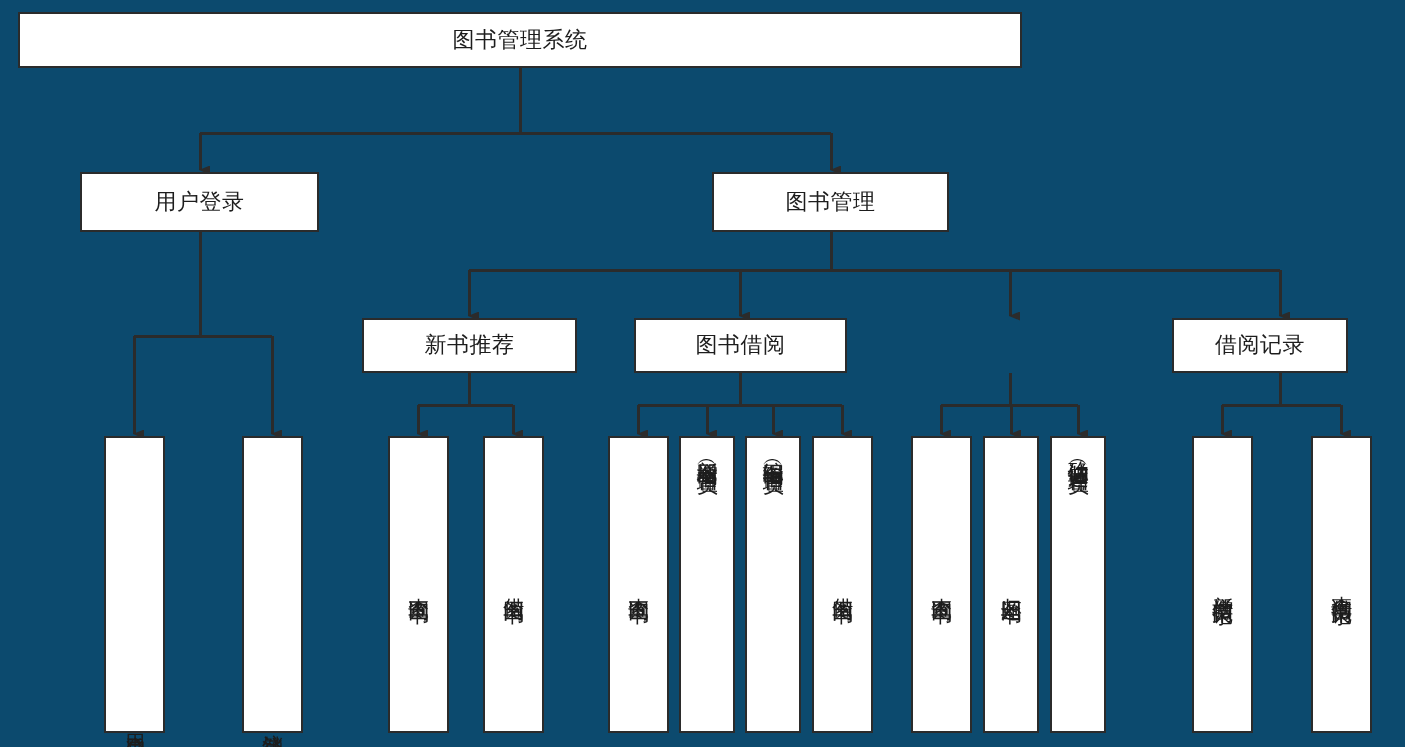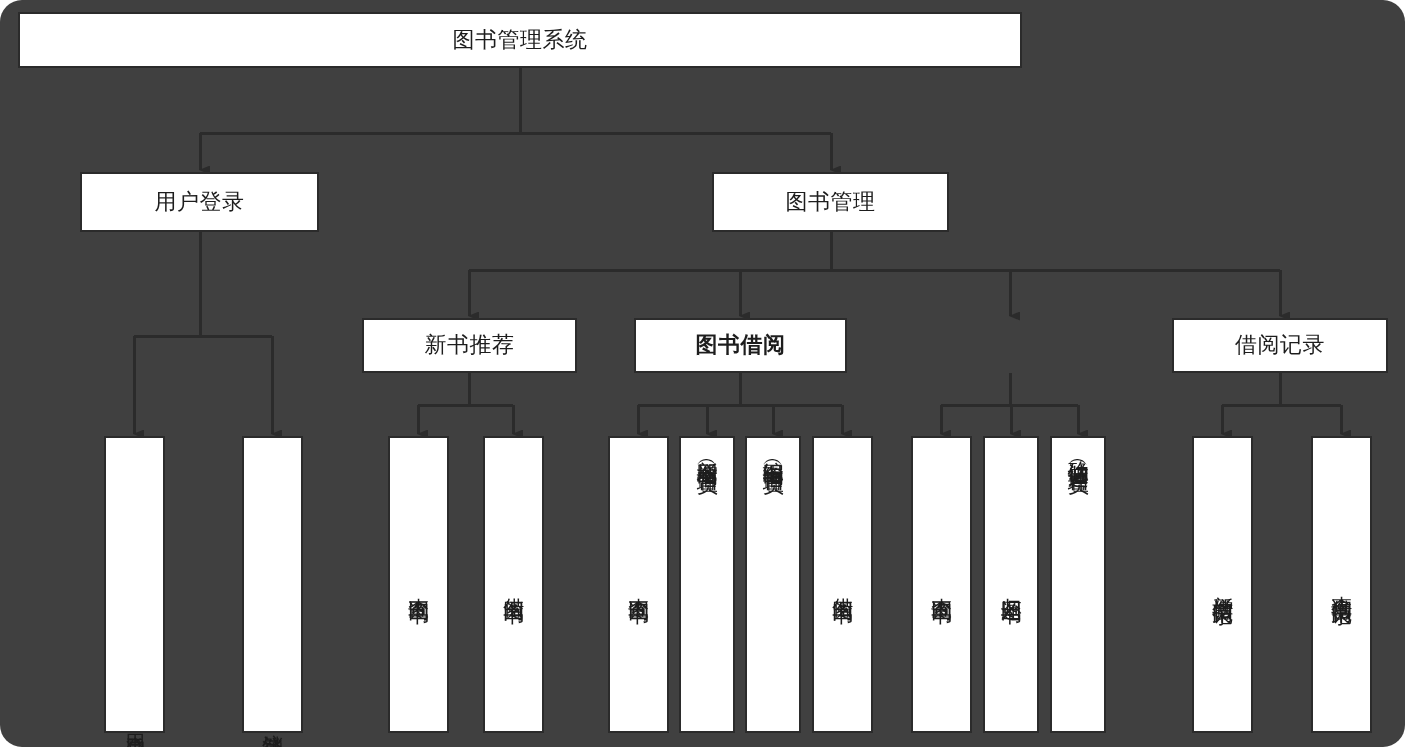--- a/index.html
+++ b/index.html
@@ -5,22 +5,21 @@
   html,body{margin:0;padding:0;background:#ffffff;}
   body{
     font-family:"Liberation Sans","DejaVu Sans",sans-serif;
     color:#1a1a1a;
   }
   #stage{
     position:relative;
     width:1405px;
     height:747px;
     overflow:hidden;
-    background:#404040;
-    border-radius:22px;
+    background:#0c4a6e;
   }
   #edges{
     position:absolute;
     left:0; top:0;
     width:1405px; height:747px;
     pointer-events:none;
   }
   .node{
     position:absolute;
     box-sizing:border-box;
@@ -131,24 +130,24 @@
   <div class="node h" style="left:80px;top:172px;width:239px;height:60px;">
     <span class="cap">用户登录</span>
   </div>
   <div class="node h" style="left:712px;top:172px;width:237px;height:60px;justify-content:center;">
     <span class="cap">图书管理</span>
   </div>
 
   <div class="node h" style="left:362px;top:318px;width:215px;height:55px;">
     <span class="cap">新书推荐</span>
   </div>
-  <div class="node h" style="left:634px;top:318px;width:213px;height:55px;font-weight:bold;">
+  <div class="node h" style="left:634px;top:318px;width:213px;height:55px;">
     <span class="cap">图书借阅</span>
   </div>
-  <div class="node h" style="left:1172px;top:318px;width:216px;height:55px;">
+  <div class="node h" style="left:1172px;top:318px;width:176px;height:55px;">
     <span class="cap">借阅记录</span>
   </div>
 
   <div class="node v bottomalign" style="left:104px;top:436px;width:61px;height:297px;">
     <span class="cap">用户登录</span>
   </div>
   <div class="node v bottomalign" style="left:242px;top:436px;width:61px;height:297px;">
     <span class="cap">注销登录</span>
   </div>
 

